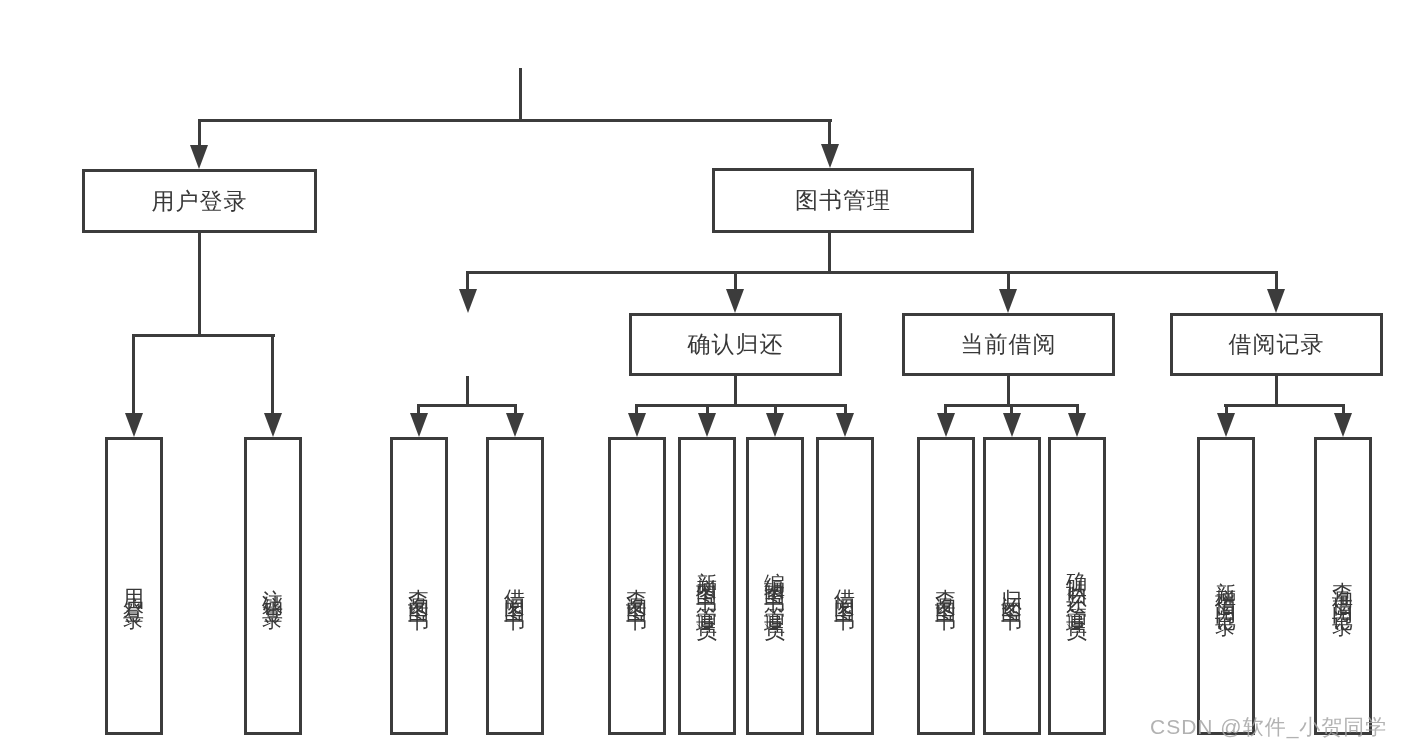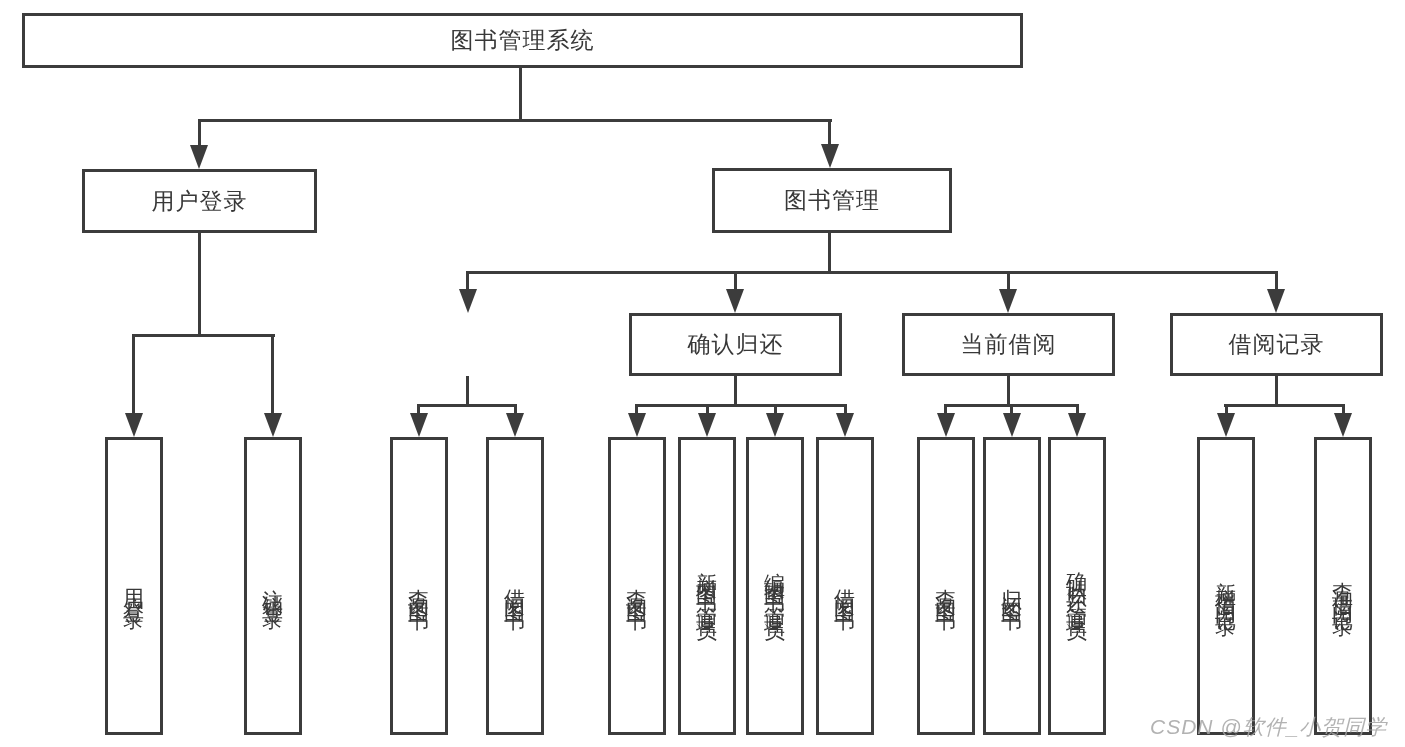--- a/index.html
+++ b/index.html
@@ -80,37 +80,33 @@
   }
   .watermark {
     position: absolute;
     left: 1150px;
     top: 713px;
     font-size: 21px;
     color: rgba(165,165,165,0.85);
     letter-spacing: 1px;
     white-space: nowrap;
     z-index: 3;
-    font-style: italic;
   }
 </style>
 </head>
 <body>
 
 <div class="canvas">
 
-  <div class="hbox" style="left:22px;top:13px;width:1001px;height:55px">
-    <span>图书管理系统</span>
-  </div>
 
   <div class="hbox" style="left:82px;top:169px;width:235px;height:64px">
     <span>用户登录</span>
   </div>
 
-  <div class="hbox" style="left:712px;top:168px;width:240px;height:65px">
+  <div class="hbox" style="left:712px;top:168px;width:262px;height:65px">
     <span>图书管理</span>
   </div>
 
 
   <div class="hbox" style="left:629px;top:313px;width:213px;height:63px">
     <span>确认归还</span>
   </div>
 
   <div class="hbox" style="left:1170px;top:313px;width:213px;height:63px">
     <span>借阅记录</span>

